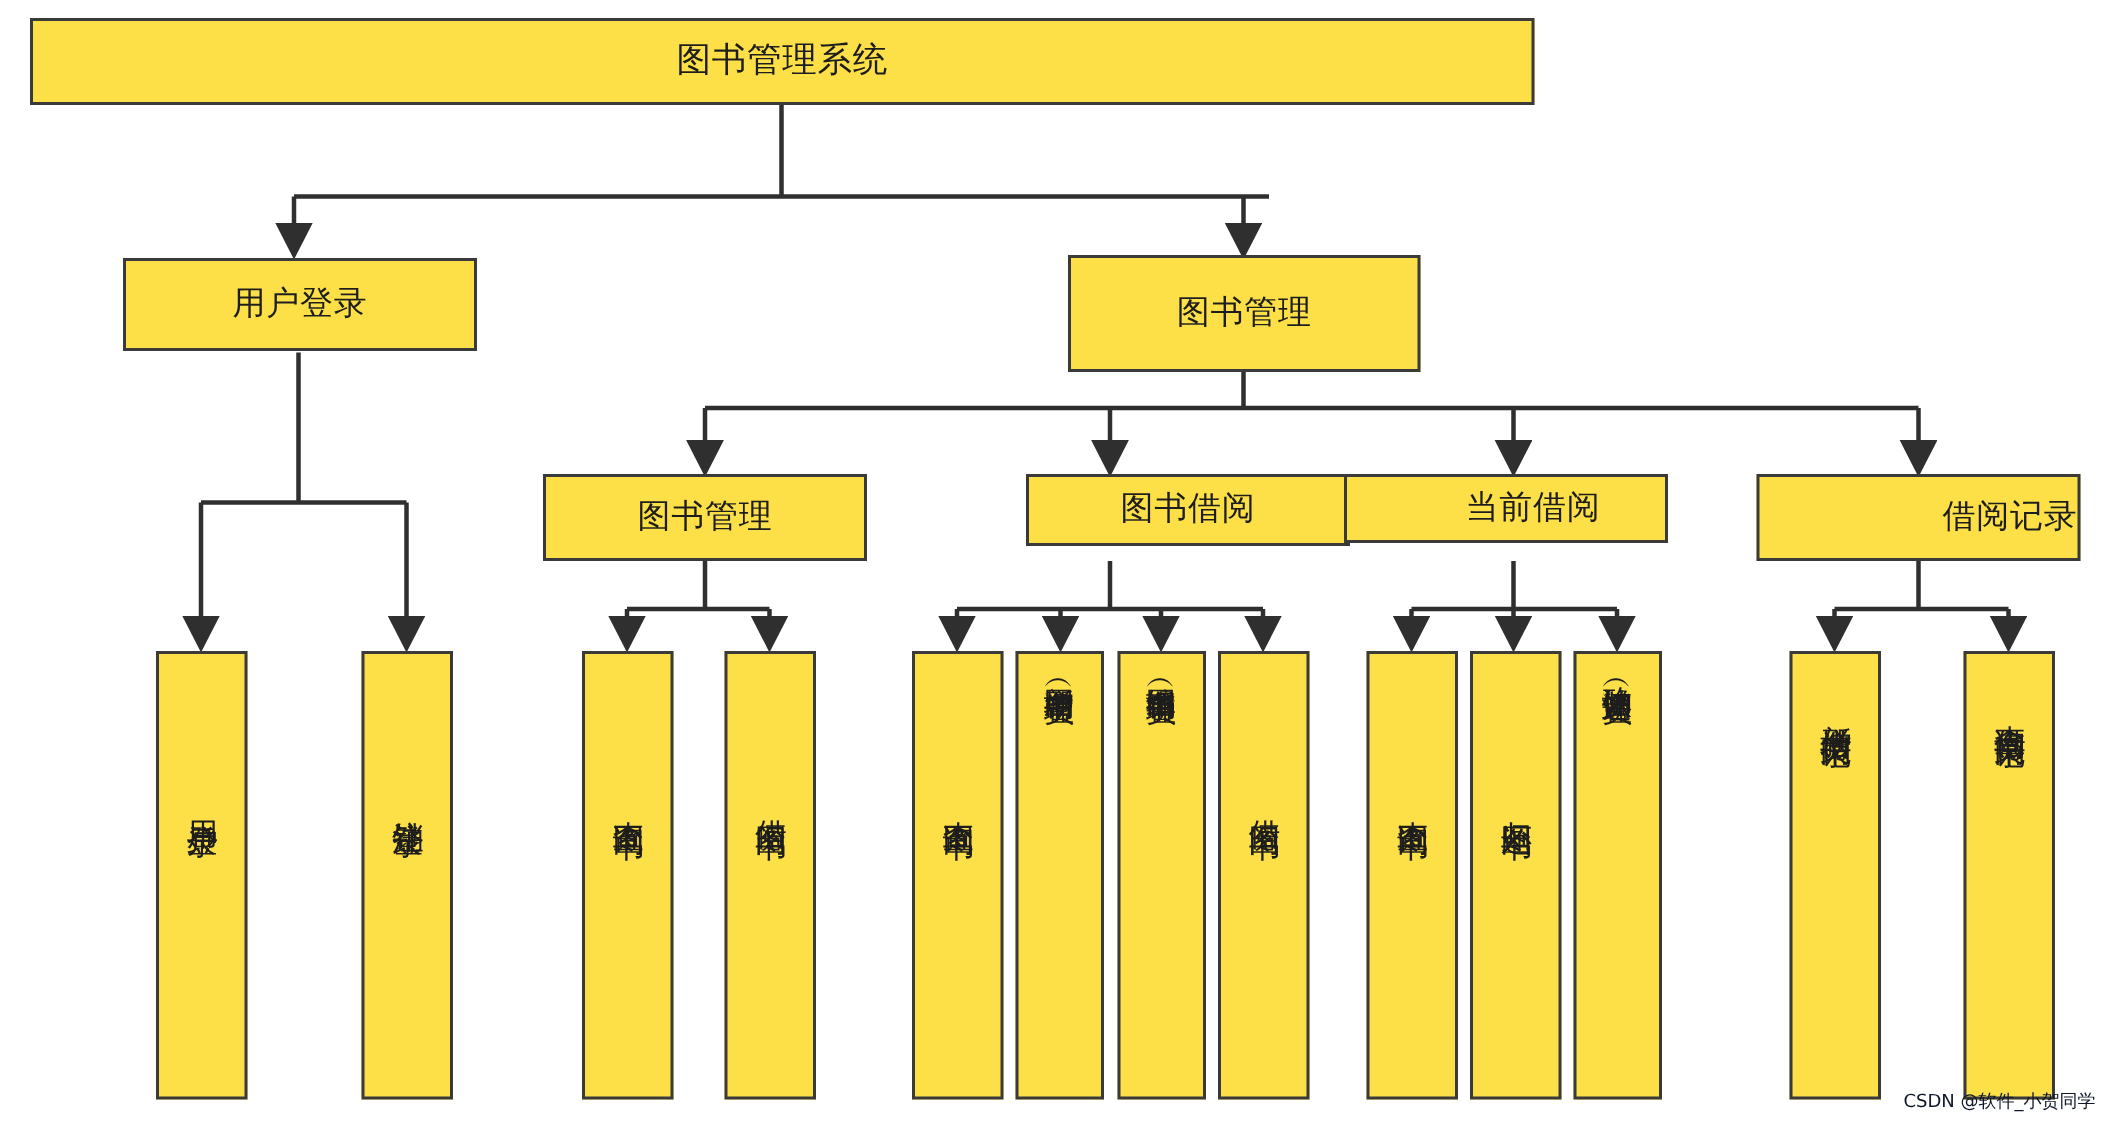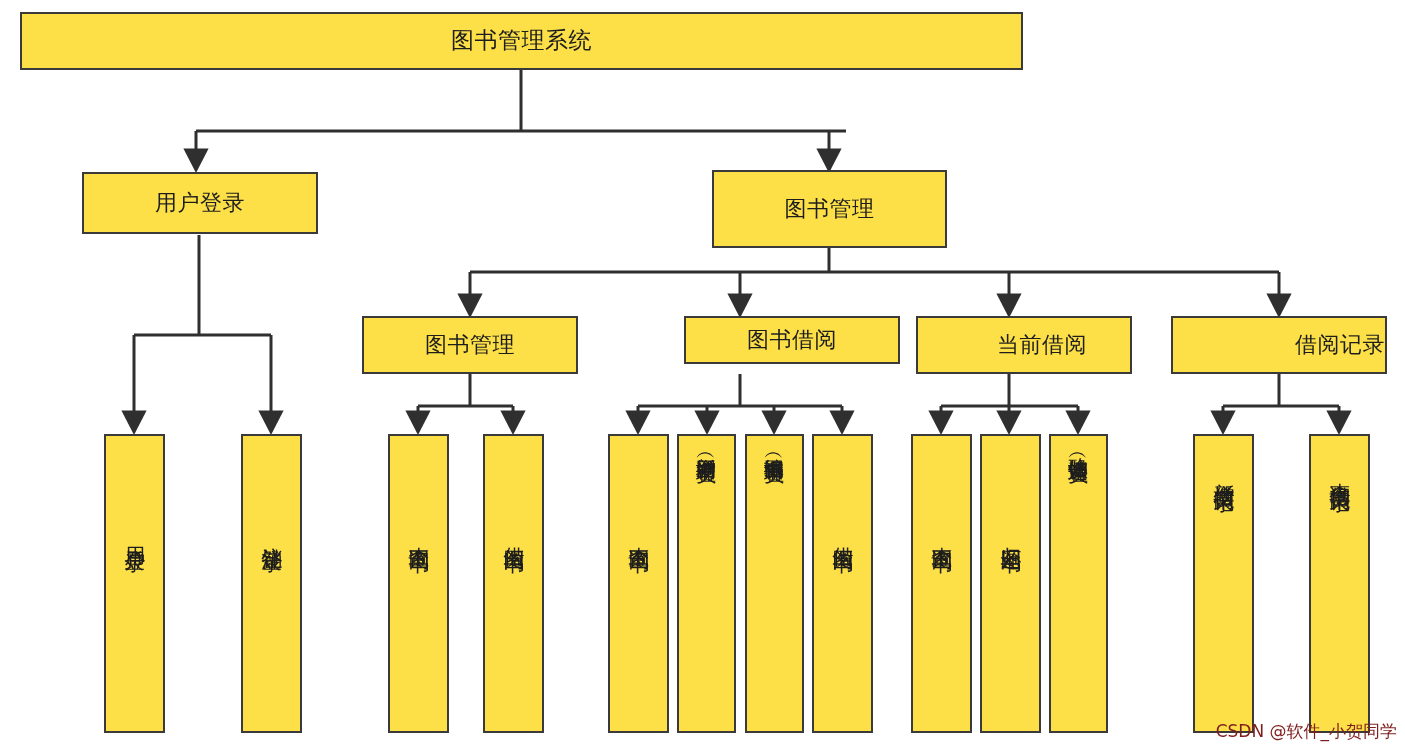--- a/index.html
+++ b/index.html
@@ -65,22 +65,22 @@
     max-height: 100%;
   }
   .node.vert.long .node-label {
     font-size: 20px;
     letter-spacing: 1px;
   }
   #watermark {
     position: absolute;
     right: 8px;
     bottom: 4px;
-    font-size: 17px;
-    color: #7f1d1d;
+    font-size: 12px;
+    color: #0f172a;
     z-index: 5;
     white-space: nowrap;
     font-family: "DejaVu Sans", "Liberation Sans", sans-serif;
   }
 </style>
 </head>
 <body>
 
 <div id="diagram-canvas">
 
@@ -147,21 +147,21 @@
   </div>
 
   <div class="node horiz" style="left:362px; top:316px; width:216px; height:58px;">
     <span class="node-label">图书管理</span>
   </div>
 
   <div class="node horiz" style="left:664px; top:316px; width:216px; height:48px;margin-left:20px;">
     <span class="node-label">图书借阅</span>
   </div>
 
-  <div class="node horiz" style="left:916px; top:316px; width:216px; height:58px;padding-left:36px;">
+  <div class="node horiz" style="left:896px; top:316px; width:216px; height:46px;padding-left:36px;">
     <span class="node-label">当前借阅</span>
   </div>
 
   <div class="node horiz" style="left:1171px; top:316px; width:216px; height:58px;justify-content:flex-end;">
     <span class="node-label">借阅记录</span>
   </div>
 
   <div class="node vert" style="left:104px; top:434px; width:61px; height:299px; padding-top:94px;">
     <span class="node-label">用户登录</span>
   </div>

